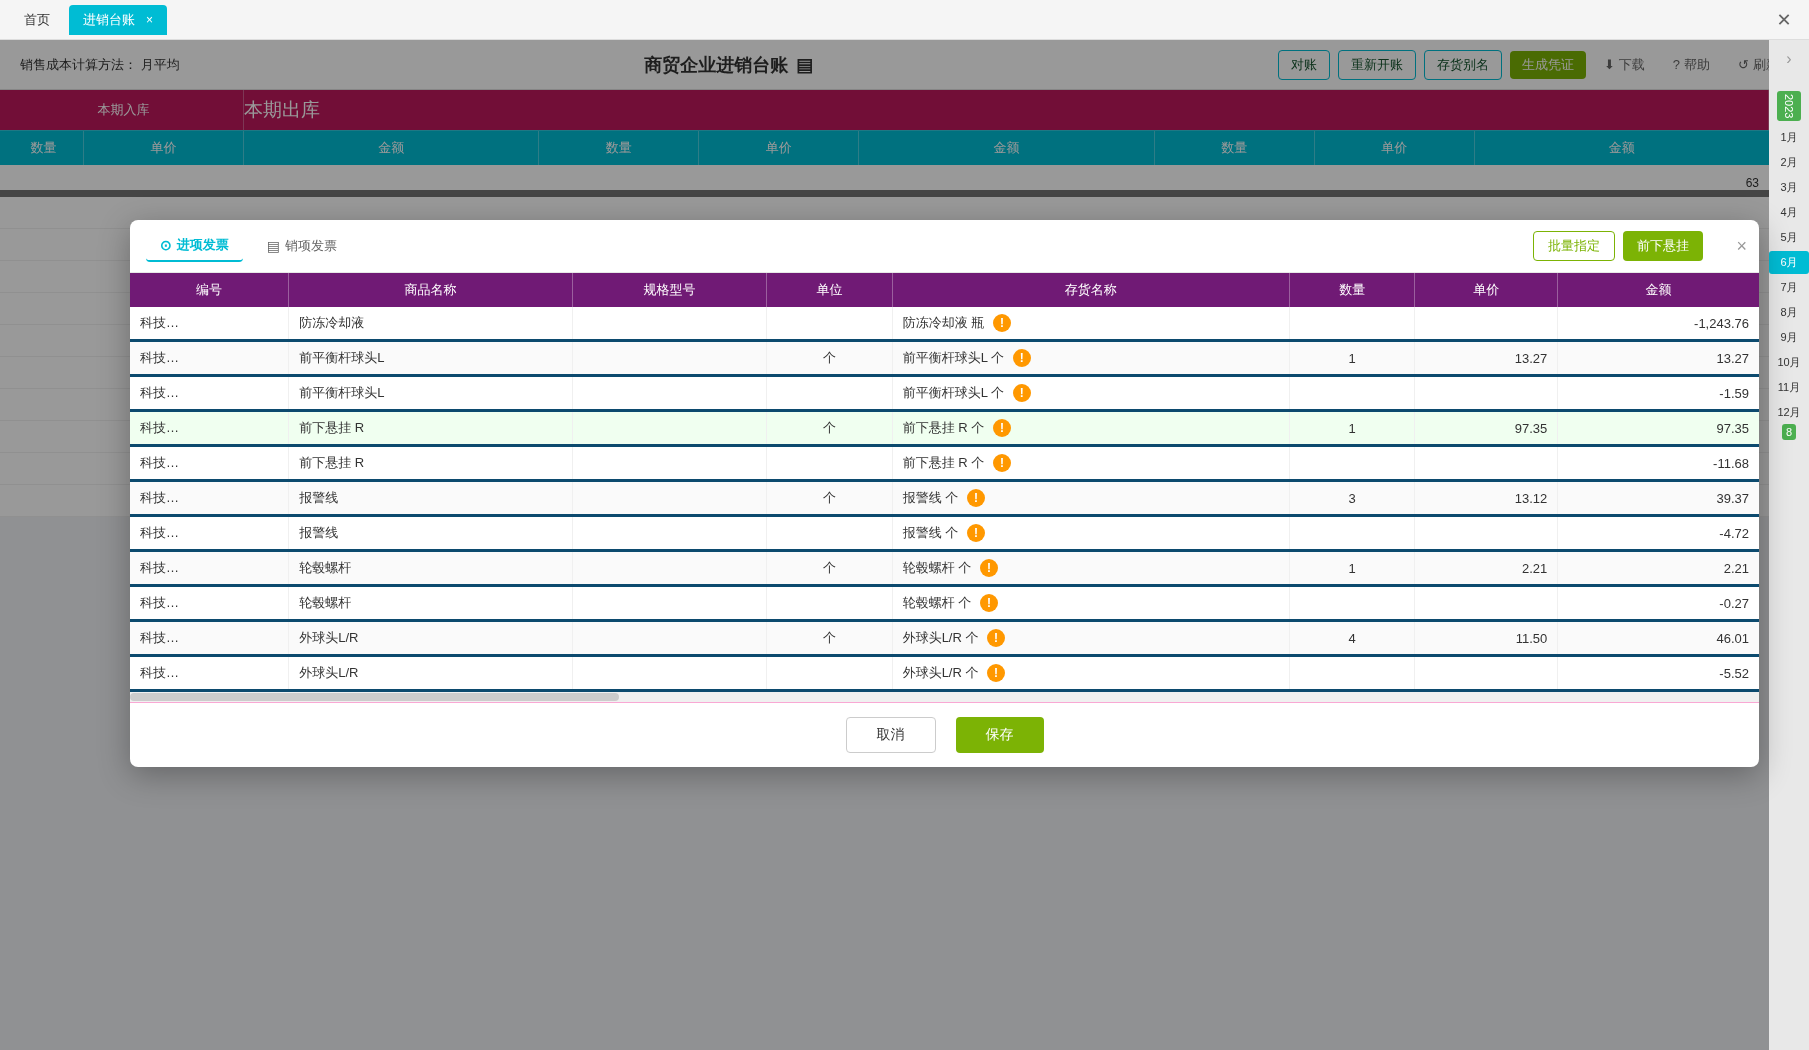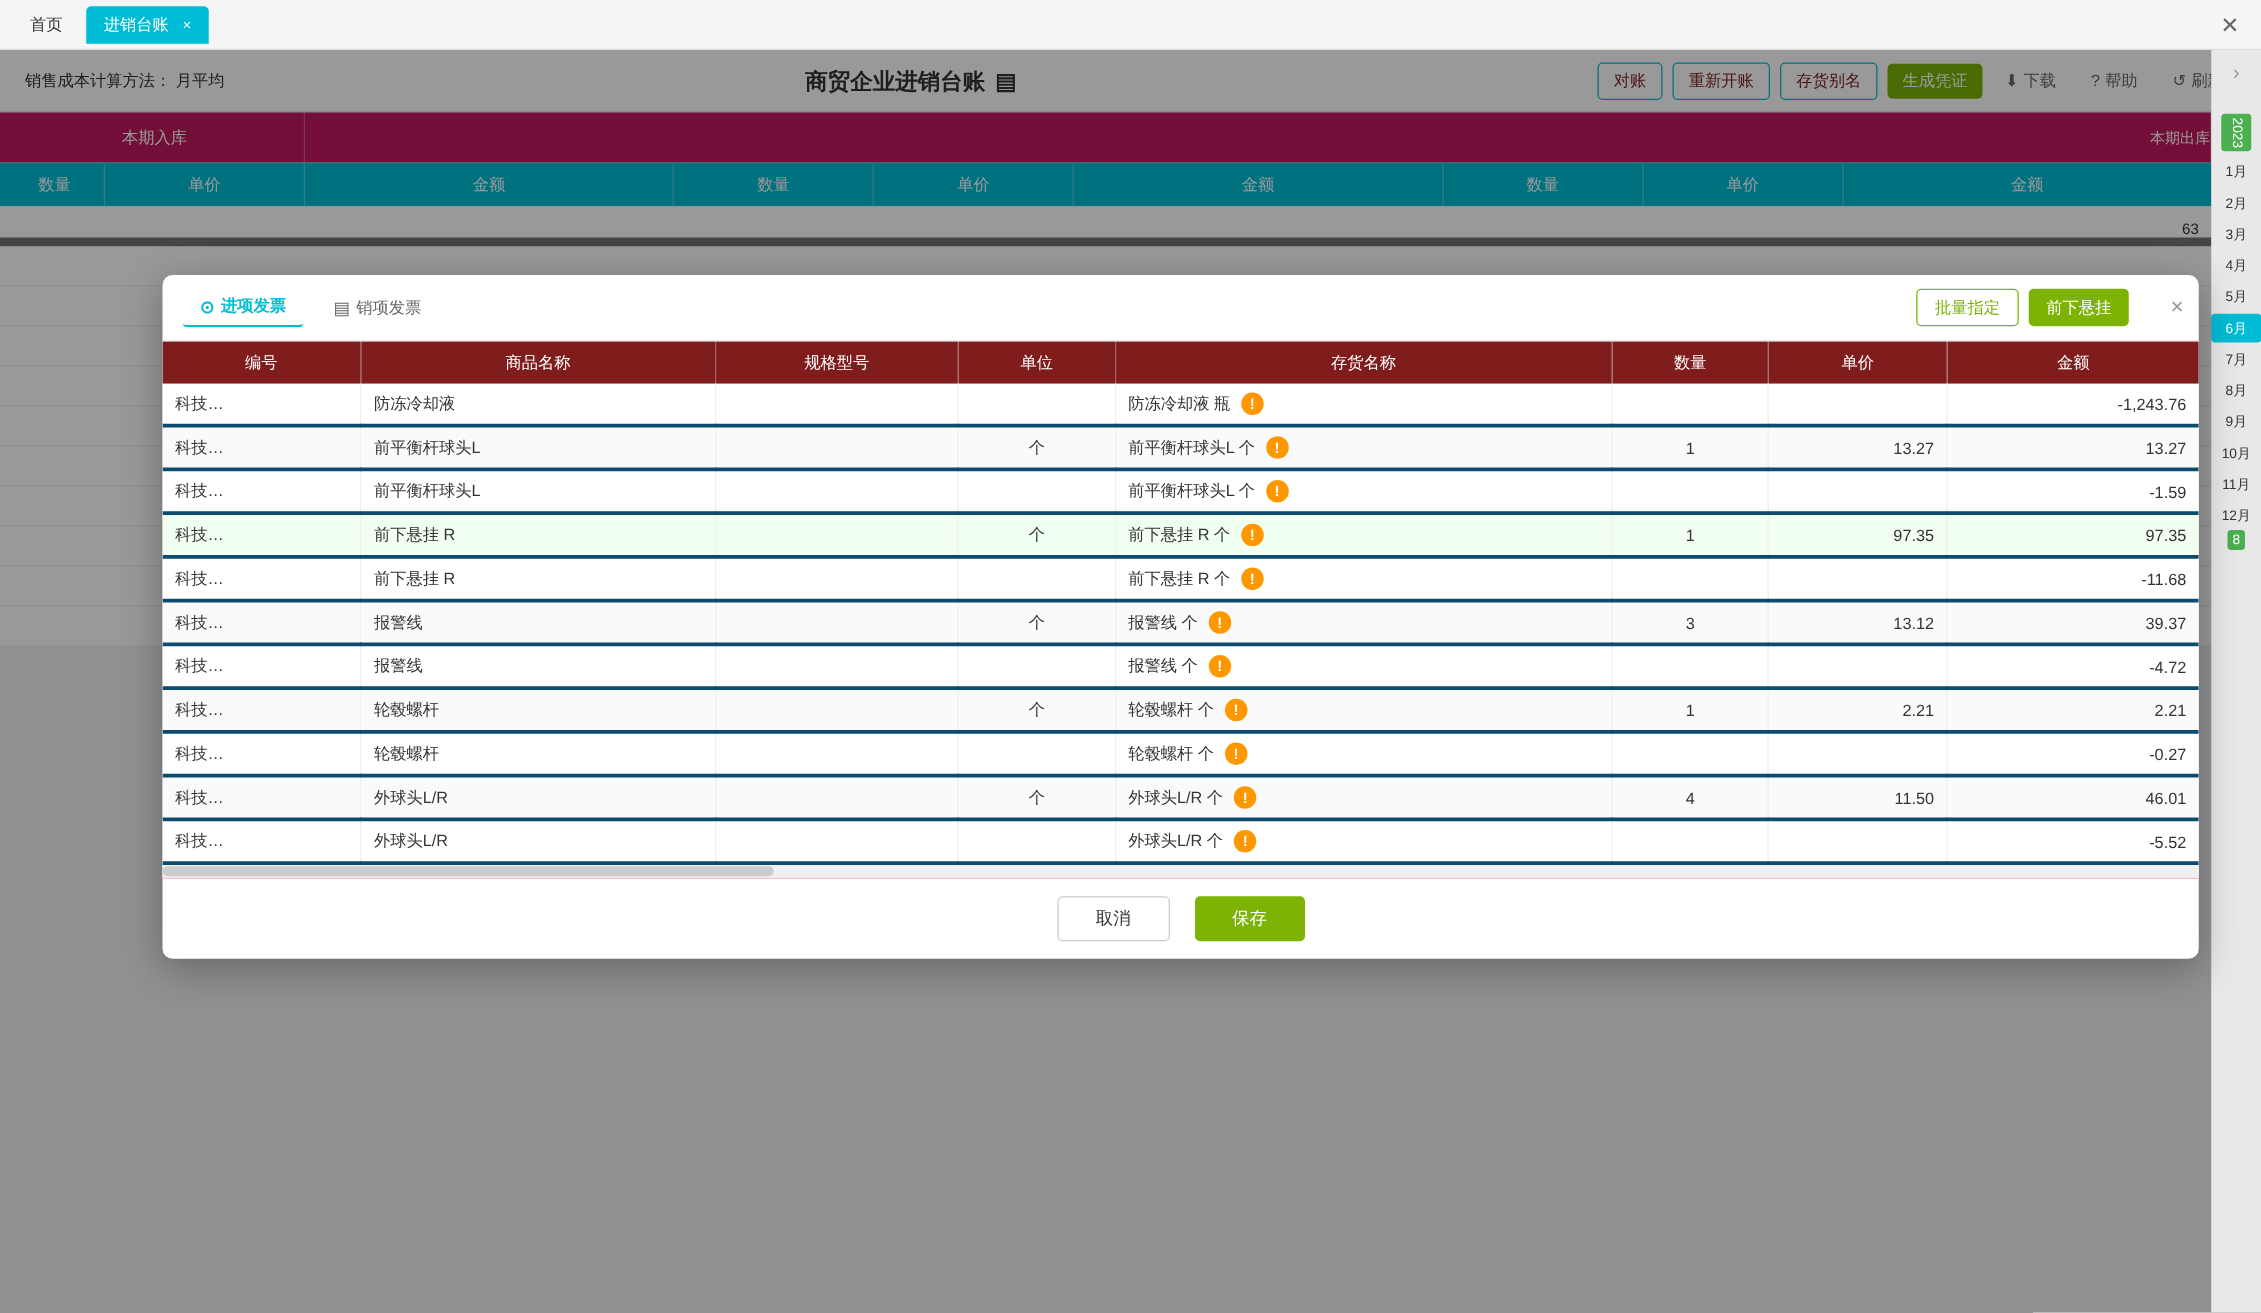--- a/index.html
+++ b/index.html
@@ -30,21 +30,21 @@
     
     .header-bar {
       display: flex; align-items: center; background: #fff; padding: 0 20px; height: 50px;
       border-bottom: 1px solid #e0e0e0;
     }
     .header-cost { font-size: 13px; color: #333; }
     .header-title { flex: 1; text-align: center; font-size: 18px; font-weight: bold; color: #333; display: flex; align-items: center; justify-content: center; gap: 8px; }
     .header-buttons { display: flex; gap: 8px; align-items: center; }
     .btn-outline {
       padding: 5px 12px; border: 1px solid #00bcd4; border-radius: 4px; background: #fff;
-      color: #7f1d1d; cursor: pointer; font-size: 13px;
+      color: #14532d; cursor: pointer; font-size: 13px;
     }
     .btn-solid {
       padding: 5px 12px; border: none; border-radius: 4px; background: #7cb305;
       color: #fff; cursor: pointer; font-size: 13px;
     }
     .btn-icon {
       padding: 5px 10px; border: none; background: none; color: #666; cursor: pointer;
       font-size: 13px; display: flex; align-items: center; gap: 4px;
     }
 
@@ -108,21 +108,21 @@
       color: #7cb305; cursor: pointer; font-size: 13px;
     }
     .btn-green-solid {
       padding: 5px 14px; border: none; border-radius: 4px; background: #7cb305;
       color: #fff; cursor: pointer; font-size: 13px;
     }
 
     
     .modal-table-wrap { flex: 1; overflow-y: auto; overflow-x: auto; }
     .modal-table { width: 100%; border-collapse: collapse; }
-    .modal-table thead tr { background: #7f1d1d; }
+    .modal-table thead tr { background: #701a75; }
     .modal-table thead th {
       color: #fff; font-size: 13px; padding: 8px 10px; text-align: center;
       border-right: 1px solid rgba(255,255,255,0.3); font-weight: normal;
     }
     .modal-table thead th:last-child { border-right: none; }
     .modal-table tbody tr { border-bottom: 3px solid #0c4a6e; }
     .modal-table tbody tr:nth-child(odd) { background: #fff; }
     .modal-table tbody tr:nth-child(even) { background: #fafafa; }
     .modal-table tbody tr.highlight { background: #f0fff0 !important; }
     .modal-table tbody td {
@@ -204,21 +204,21 @@
         <span>↺</span>
         <span>刷新</span>
       </button>
     </div>
   </div>
 
   <div style="display:flex; background:#be185d; height:40px; margin-right:40px; padding-left:4px;">
     <div style="width:240px; display:flex; align-items:center; justify-content:center; color:#fff; font-size:13px; border-right:1px solid rgba(255,255,255,0.3);">
       <span>本期入库</span>
     </div>
-    <div style="flex:1; display:flex; align-items:center; justify-content:flex-end; color:#fff; font-size:12px; border-right:1px solid rgba(255,255,255,0.3);">
+    <div style="flex:1; display:flex; align-items:center; justify-content:flex-start; color:#fff; font-size:19px; border-right:1px solid rgba(255,255,255,0.3);">
       <span>本期出库</span>
     </div>
   </div>
 
   <div style="display:flex; background:#00bcd4; height:35px; margin-right:40px; padding-left:4px; border-top:1px solid rgba(255,255,255,0.2);">
     <div style="width:80px; display:flex; align-items:center; justify-content:center; color:#fff; font-size:13px; border-right:1px solid rgba(255,255,255,0.3);">
       <span>数量</span>
     </div>
     <div style="width:160px; display:flex; align-items:center; justify-content:center; color:#fff; font-size:13px; border-right:1px solid rgba(255,255,255,0.3);">
       <span>单价</span>

